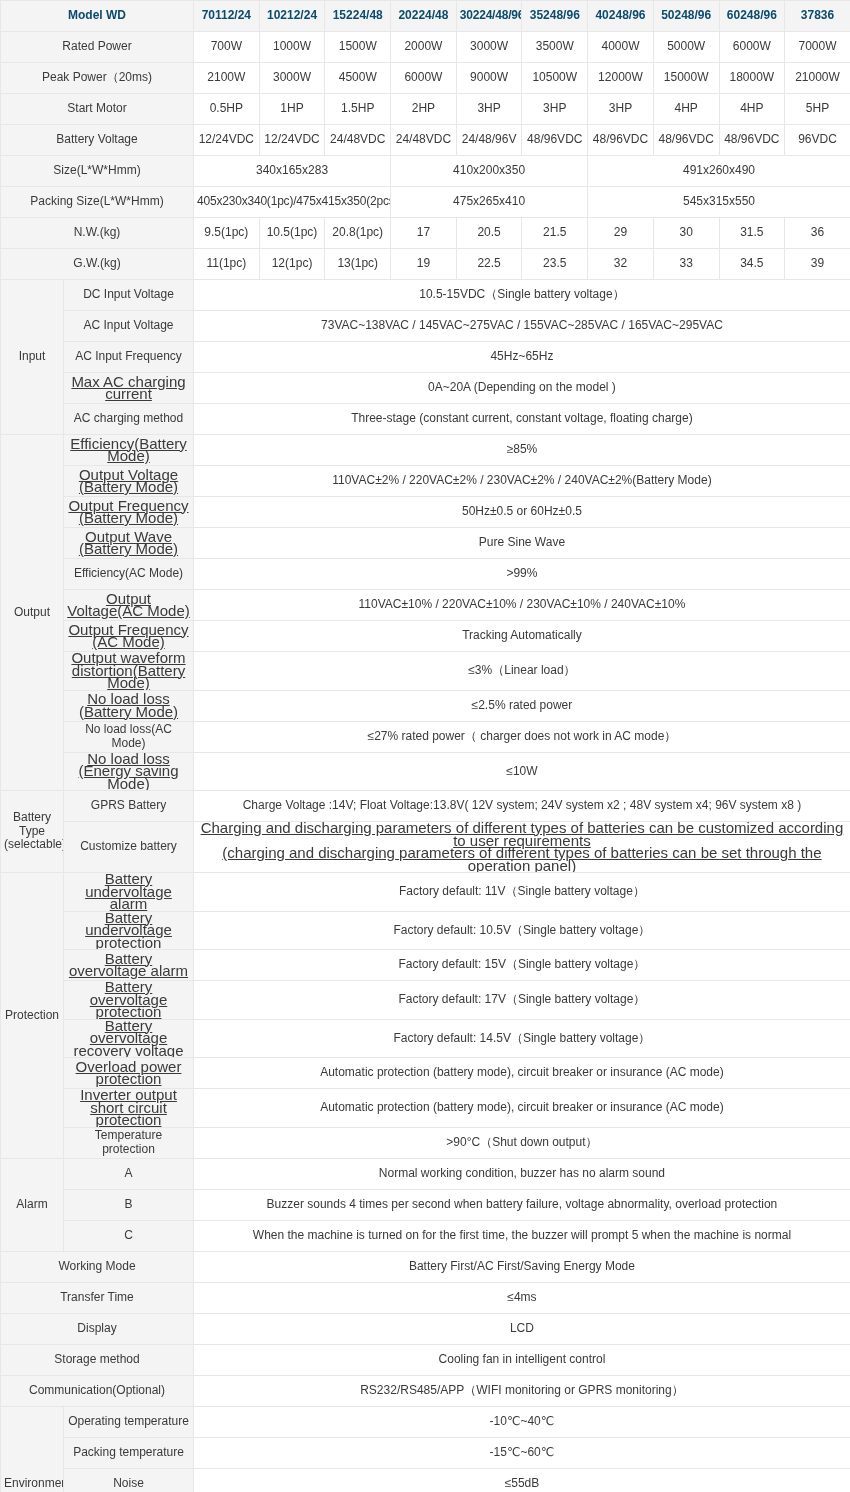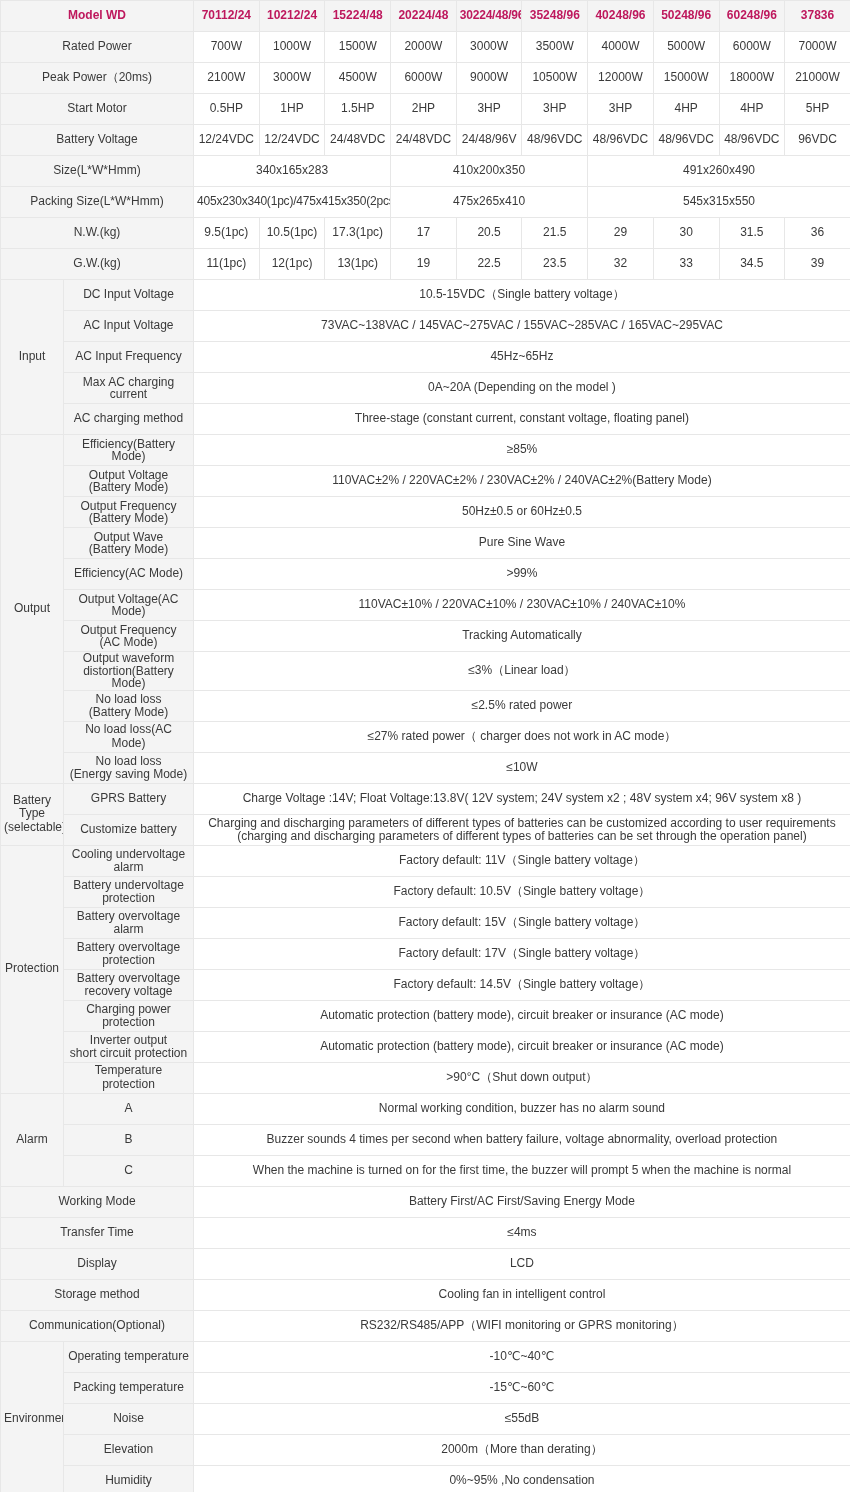--- a/index.html
+++ b/index.html
@@ -10,23 +10,23 @@
   td{
     border:1px solid #e7e7e7;
     text-align:center;vertical-align:middle;
     font-size:12px;line-height:13.5px;
     padding:0 3px;overflow:hidden;
     white-space:pre-line;
     color:#3a3a3a;
   }
   tr{height:31px;}
   td.shaded{background:#f4f4f4;}
-  td.hdr{font-weight:bold;color:#be185d;font-size:12px;}
+  td.hdr{font-weight:bold;color:#0c4a6e;font-size:12px;}
   td.compact{font-size:12px;letter-spacing:-0.2px;}
-  td.small{font-size:12px;line-height:12.5px;}
+  td.small{font-size:15px;line-height:12.5px;text-decoration:underline;}
   td.value{background:#ffffff;}
 </style>
 </head>
 <body>
 
 <table data-name="spec-table">
   <colgroup data-name="column-layout">
     <col style="width:63px">
       <col style="width:130px">
     <col style="width:65.7px">
@@ -115,21 +115,21 @@
       <tr data-name="spec-row">
         <td class="shaded" data-name="spec-row-label" colspan="2">Packing Size(L*W*Hmm)</td>
         <td class="value compact" data-name="spec-value-cell" colspan="3">405x230x340(1pc)/475x415x350(2pcs)</td>
         <td class="value" data-name="spec-value-cell" colspan="3">475x265x410</td>
         <td class="value" data-name="spec-value-cell" colspan="4">545x315x550</td>
       </tr>
       <tr data-name="spec-row">
         <td class="shaded" data-name="spec-row-label" colspan="2">N.W.(kg)</td>
         <td class="value" data-name="spec-value-cell">9.5(1pc)</td>
         <td class="value" data-name="spec-value-cell">10.5(1pc)</td>
-        <td class="value" data-name="spec-value-cell">17.3(1pc)</td>
+        <td class="value" data-name="spec-value-cell">20.8(1pc)</td>
         <td class="value" data-name="spec-value-cell">17</td>
         <td class="value" data-name="spec-value-cell">20.5</td>
         <td class="value" data-name="spec-value-cell">21.5</td>
         <td class="value" data-name="spec-value-cell">29</td>
         <td class="value" data-name="spec-value-cell">30</td>
         <td class="value" data-name="spec-value-cell">31.5</td>
         <td class="value" data-name="spec-value-cell">36</td>
       </tr>
       <tr data-name="spec-row">
         <td class="shaded" data-name="spec-row-label" colspan="2">G.W.(kg)</td>
@@ -156,21 +156,21 @@
       <tr data-name="section-row">
         <td class="shaded" data-name="section-row-label">AC Input Frequency</td>
         <td class="value" data-name="section-row-value" colspan="10">45Hz~65Hz</td>
       </tr>
       <tr data-name="section-row">
         <td class="shaded small" data-name="section-row-label">Max AC charging current</td>
         <td class="value" data-name="section-row-value" colspan="10">0A~20A (Depending on the model )</td>
       </tr>
       <tr data-name="section-row">
         <td class="shaded" data-name="section-row-label">AC charging method</td>
-        <td class="value" data-name="section-row-value" colspan="10">Three-stage (constant current, constant voltage, floating panel)</td>
+        <td class="value" data-name="section-row-value" colspan="10">Three-stage (constant current, constant voltage, floating charge)</td>
       </tr>
       <tr data-name="section-row">
         <td class="shaded" data-name="section-group-label" rowspan="11">Output</td>
         <td class="shaded small" data-name="section-row-label">Efficiency(Battery Mode)</td>
         <td class="value" data-name="section-row-value" colspan="10">≥85%</td>
       </tr>
       <tr data-name="section-row">
         <td class="shaded small" data-name="section-row-label">Output Voltage
 (Battery Mode)</td>
         <td class="value" data-name="section-row-value" colspan="10">110VAC±2%  / 220VAC±2%  / 230VAC±2%  / 240VAC±2%(Battery Mode)</td>
@@ -224,21 +224,21 @@
         <td class="shaded" data-name="section-row-label">GPRS Battery</td>
         <td class="value" data-name="section-row-value" colspan="10">Charge Voltage :14V; Float Voltage:13.8V( 12V system; 24V system x2 ; 48V system x4; 96V system x8 )</td>
       </tr>
       <tr data-name="section-row">
         <td class="shaded" data-name="section-row-label">Customize battery</td>
         <td class="value small" data-name="section-row-value" colspan="10">Charging and discharging parameters of different types of batteries can be customized according to user requirements
 (charging and discharging parameters of different types of batteries can be set through the operation panel)</td>
       </tr>
       <tr data-name="section-row">
         <td class="shaded" data-name="section-group-label" rowspan="8">Protection</td>
-        <td class="shaded small" data-name="section-row-label">Cooling undervoltage alarm</td>
+        <td class="shaded small" data-name="section-row-label">Battery undervoltage alarm</td>
         <td class="value" data-name="section-row-value" colspan="10">Factory default: 11V（Single battery voltage）</td>
       </tr>
       <tr data-name="section-row">
         <td class="shaded small" data-name="section-row-label">Battery undervoltage
 protection</td>
         <td class="value" data-name="section-row-value" colspan="10">Factory default: 10.5V（Single battery voltage）</td>
       </tr>
       <tr data-name="section-row">
         <td class="shaded small" data-name="section-row-label">Battery overvoltage alarm</td>
         <td class="value" data-name="section-row-value" colspan="10">Factory default: 15V（Single battery voltage）</td>
@@ -247,21 +247,21 @@
         <td class="shaded small" data-name="section-row-label">Battery overvoltage
 protection</td>
         <td class="value" data-name="section-row-value" colspan="10">Factory default: 17V（Single battery voltage）</td>
       </tr>
       <tr data-name="section-row">
         <td class="shaded small" data-name="section-row-label">Battery overvoltage
 recovery voltage</td>
         <td class="value" data-name="section-row-value" colspan="10">Factory default: 14.5V（Single battery voltage）</td>
       </tr>
       <tr data-name="section-row">
-        <td class="shaded small" data-name="section-row-label">Charging power protection</td>
+        <td class="shaded small" data-name="section-row-label">Overload power protection</td>
         <td class="value" data-name="section-row-value" colspan="10">Automatic protection (battery mode), circuit breaker or insurance (AC mode)</td>
       </tr>
       <tr data-name="section-row">
         <td class="shaded small" data-name="section-row-label">Inverter output
 short circuit protection</td>
         <td class="value" data-name="section-row-value" colspan="10">Automatic protection (battery mode), circuit breaker or insurance (AC mode)</td>
       </tr>
       <tr data-name="section-row">
         <td class="shaded" data-name="section-row-label">Temperature protection</td>
         <td class="value" data-name="section-row-value" colspan="10">&gt;90°C（Shut down output）</td>

